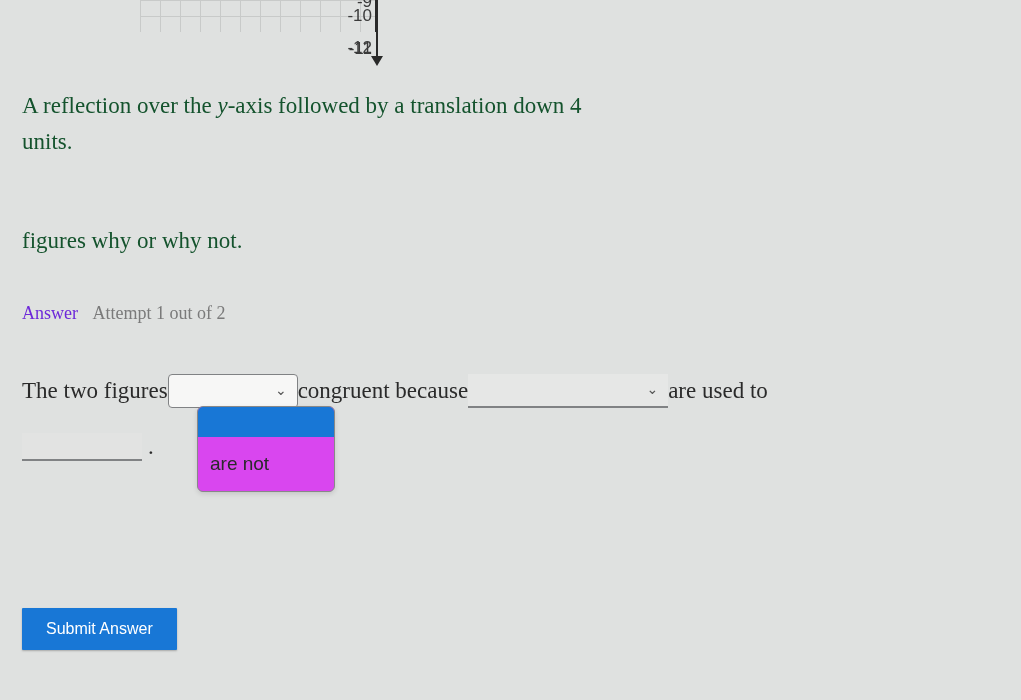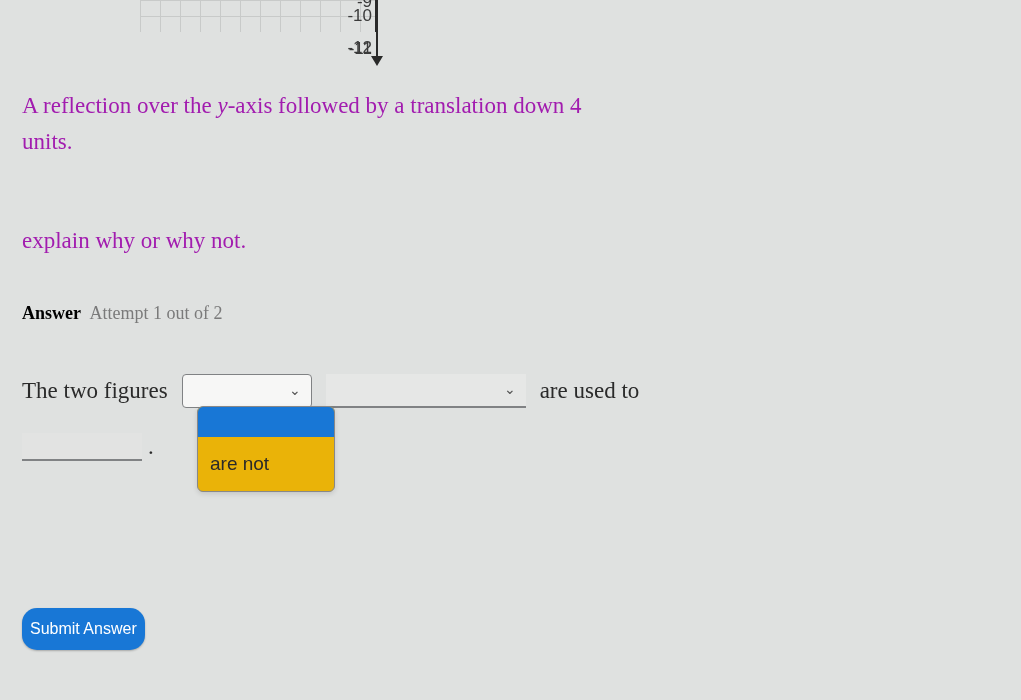--- a/index.html
+++ b/index.html
@@ -59,37 +59,37 @@
   }
   .content {
     position: absolute;
     left: 22px;
     top: 88px;
     right: 30px;
   }
   .paragraph {
     font-size: 23px;
     line-height: 1.55;
-    color: #a21caf;
+    color: #14532d;
     margin-bottom: 28px;
   }
   .italic-var { font-style: italic; }
   .answer-header {
     margin-top: 44px;
     font-size: 18px;
   }
-  .answer-header .bold { font-weight: bold; color: #000000; }
-  .answer-header .attempt { color: #7a7a7a; margin-left: 4px; font-family: Georgia, serif; }
+  .answer-header .bold { font-weight: normal; color: #6d28d9; }
+  .answer-header .attempt { color: #7a7a7a; margin-left: 10px; font-family: Georgia, serif; }
   .fill-area {
     margin-top: 44px;
     font-size: 23px;
     line-height: 2.0;
     position: relative;
   }
-  .inline-row { display: flex; align-items: center; flex-wrap: wrap; gap: 8px 14px; }
+  .inline-row { display: flex; align-items: center; flex-wrap: wrap; gap: 8px 0; }
   .dropdown-closed {
     display: inline-flex;
     align-items: center;
     justify-content: flex-end;
     border: 1.5px solid #808284;
     background: #f7f7f6;
     border-radius: 4px;
     width: 130px;
     height: 34px;
     padding: 0 10px;
@@ -104,21 +104,21 @@
   }
   .chevron {
     font-size: 14px;
     color: #555;
   }
   .dropdown-open-wrap {
     position: absolute;
     left: 175px;
     top: 38px;
     width: 138px;
-    background: #eab308;
+    background: #d946ef;
     border: 1.5px solid #888;
     border-radius: 6px;
     box-shadow: 0 2px 5px rgba(0,0,0,0.12);
     overflow: hidden;
     font-family: Arial, sans-serif;
     font-size: 19px;
     z-index: 10;
   }
   .dropdown-open-wrap .opt {
     padding: 8px 12px;
@@ -129,23 +129,23 @@
     background: #1877d6;
   }
   .submit-btn {
     position: absolute;
     left: 22px;
     top: 608px;
     background: #1877d6;
     color: #fff;
     font-family: Arial, sans-serif;
     font-size: 16px;
-    padding: 12px 8px;
+    padding: 12px 24px;
     border: none;
-    border-radius: 15px;
+    border-radius: 1px;
     box-shadow: 0 1px 2px rgba(0,0,0,0.25);
     cursor: pointer;
   }
   .row2 {
     display: flex;
     align-items: center;
     gap: 6px;
     margin-top: 10px;
   }
   .blank-box {
@@ -169,34 +169,35 @@
   <span class="tick" style="left:204px; top:38px;">-12</span>
 </div>
 
 <div class="content">
   <p class="paragraph">
     <span>A reflection over the </span><span class="italic-var">y</span><span>-axis followed by a translation down 4</span><br>
     <span>units.</span>
   </p>
   <p class="paragraph">
     <br>
-    <span>explain why or why not.</span>
+    <span>figures why or why not.</span>
   </p>
 
   <div class="answer-header">
     <span class="bold">Answer</span>
     <span class="attempt">Attempt 1 out of 2</span>
   </div>
 
   <div class="fill-area">
     <div class="inline-row">
       <span>The two figures</span>
       <span class="dropdown-closed">
         <span class="chevron">⌄</span>
       </span>
+      <span>congruent because</span>
       <span class="dropdown-closed wide">
         <span class="chevron">⌄</span>
       </span>
       <span>are used to</span>
     </div>
     <div class="row2">
       <span class="blank-box"></span>
       <span>.</span>
     </div>
 

